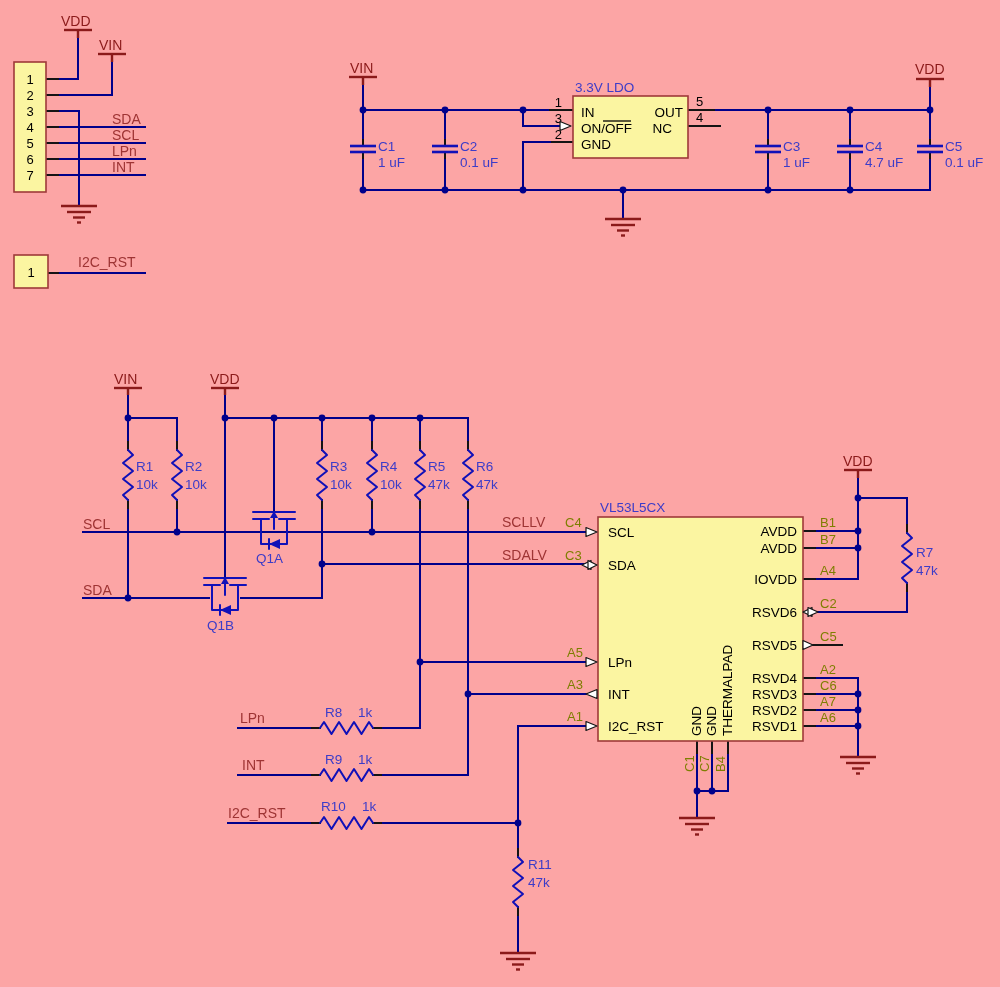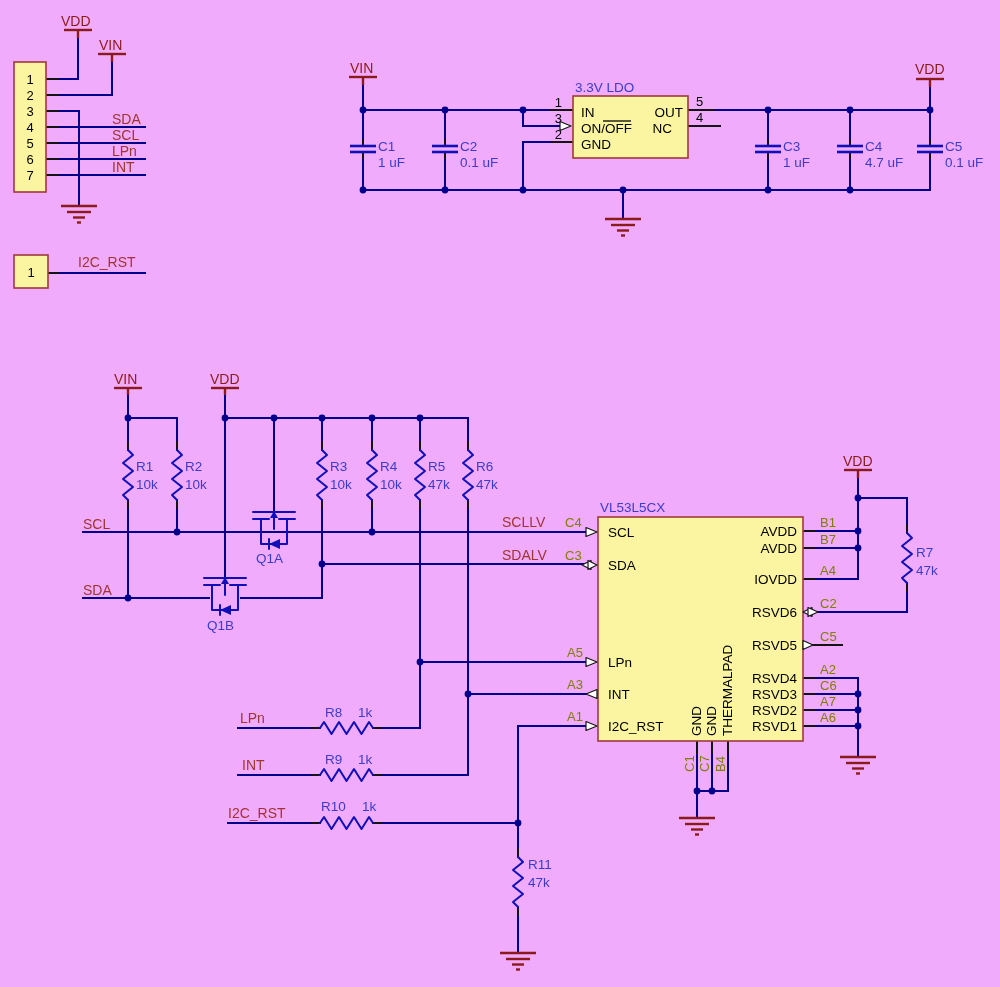--- a/index.html
+++ b/index.html
@@ -1,16 +1,16 @@
 <!DOCTYPE html>
 <html><head>
 <meta charset="utf-8">
 <style>
   html,body{margin:0;padding:0;background:#ffffff;}
-  #board{position:relative;width:1000px;height:987px;background:#f0abfc;font-family:"Liberation Sans",sans-serif;}
+  #board{position:relative;width:1000px;height:987px;background:#fca5a5;font-family:"Liberation Sans",sans-serif;}
   svg{position:absolute;left:0;top:0;}
   text{font-family:"Liberation Sans",sans-serif;}
   .net{fill:#9E3434;font-size:14px;}
   .pwr{fill:#8B1A1A;font-size:14px;}
   .ref{fill:#3C3CC8;font-size:13.5px;}
   .pin{fill:#000000;font-size:13.5px;}
   .des{fill:#7E7E00;font-size:13px;}
   .num{fill:#000000;font-size:13px;}
   .w{stroke:#00008B;stroke-width:2;fill:none;stroke-linecap:square;}
   .blk{stroke:#141414;stroke-width:2;fill:none;stroke-linecap:square;}

